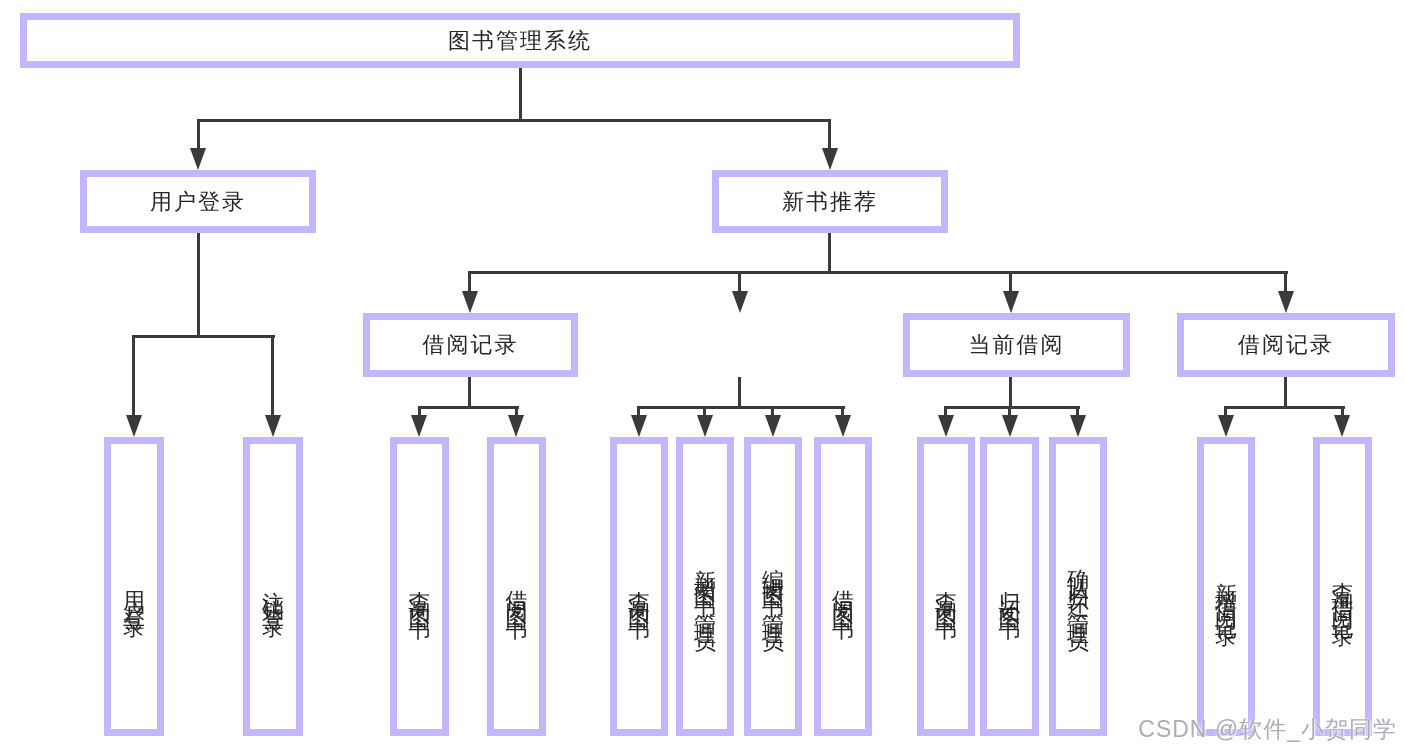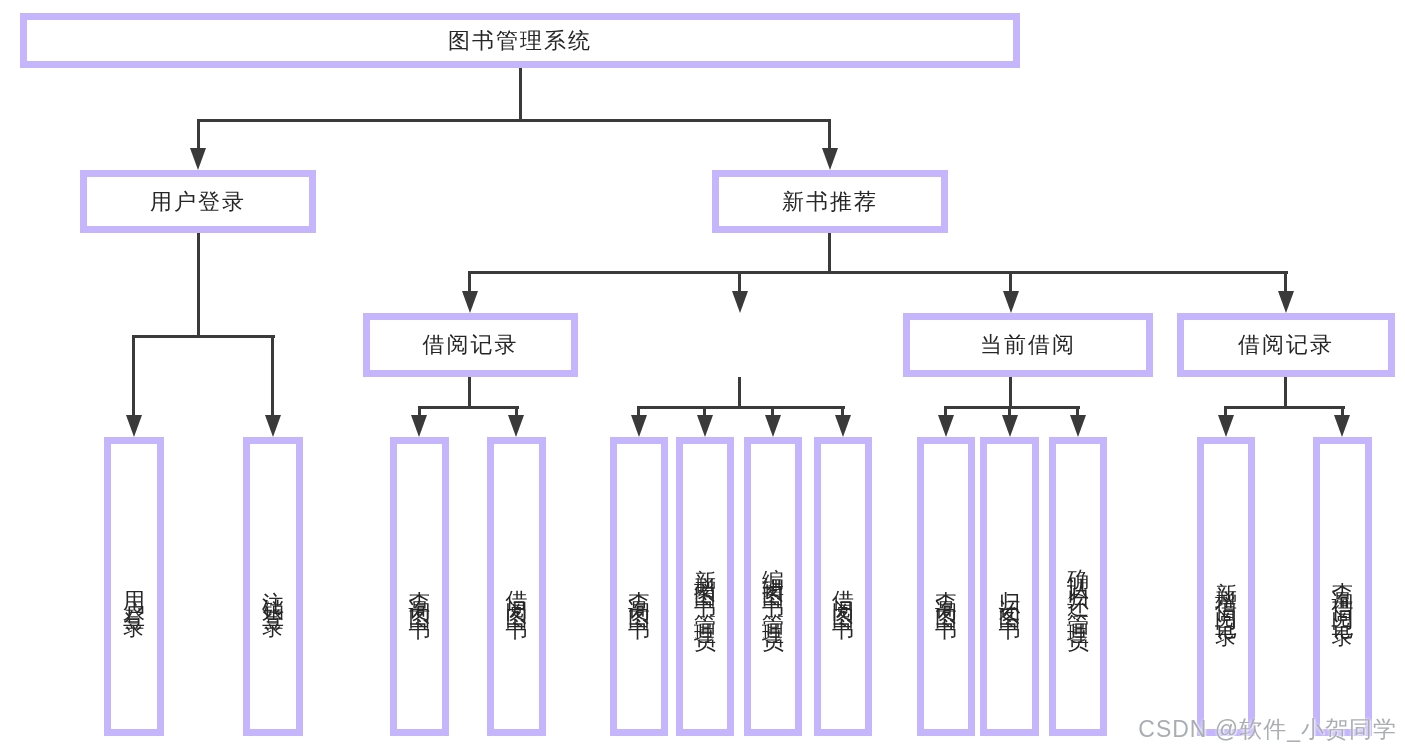--- a/index.html
+++ b/index.html
@@ -105,21 +105,21 @@
   <div class="box hbox" style="left:80px; top:170px; width:236px; height:63px;">
     <span class="lbl">用户登录</span>
   </div>
   <div class="box hbox" style="left:712px; top:170px; width:236px; height:63px;">
     <span class="lbl">新书推荐</span>
   </div>
 
   <div class="box hbox" style="left:363px; top:313px; width:215px; height:64px;">
     <span class="lbl">借阅记录</span>
   </div>
-  <div class="box hbox" style="left:903px; top:313px; width:250px; height:64px;">
+  <div class="box hbox" style="left:903px; top:313px; width:227px; height:64px;">
     <span class="lbl">当前借阅</span>
   </div>
   <div class="box hbox" style="left:1177px; top:313px; width:218px; height:64px;">
     <span class="lbl">借阅记录</span>
   </div>
 
   <div class="box vbox" style="left:104px; top:437px; width:60px; height:299px;">
     <span class="lbl">用户登录</span>
   </div>
   <div class="box vbox" style="left:243px; top:437px; width:60px; height:299px;">

